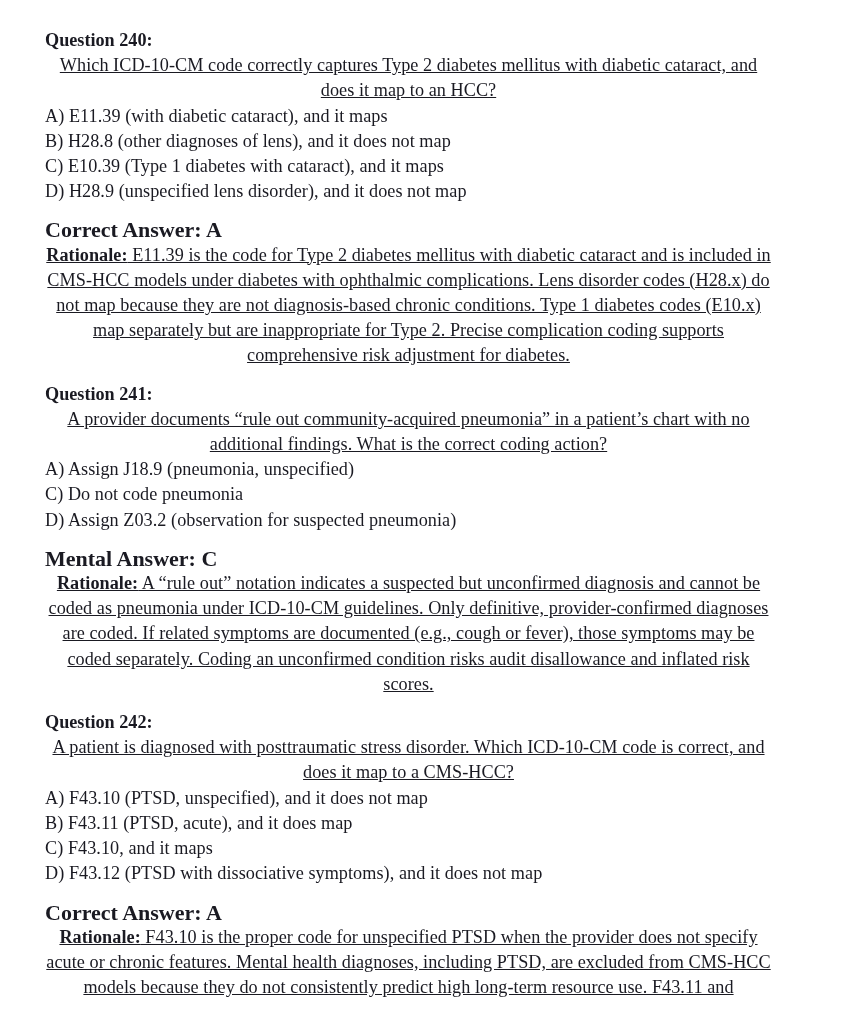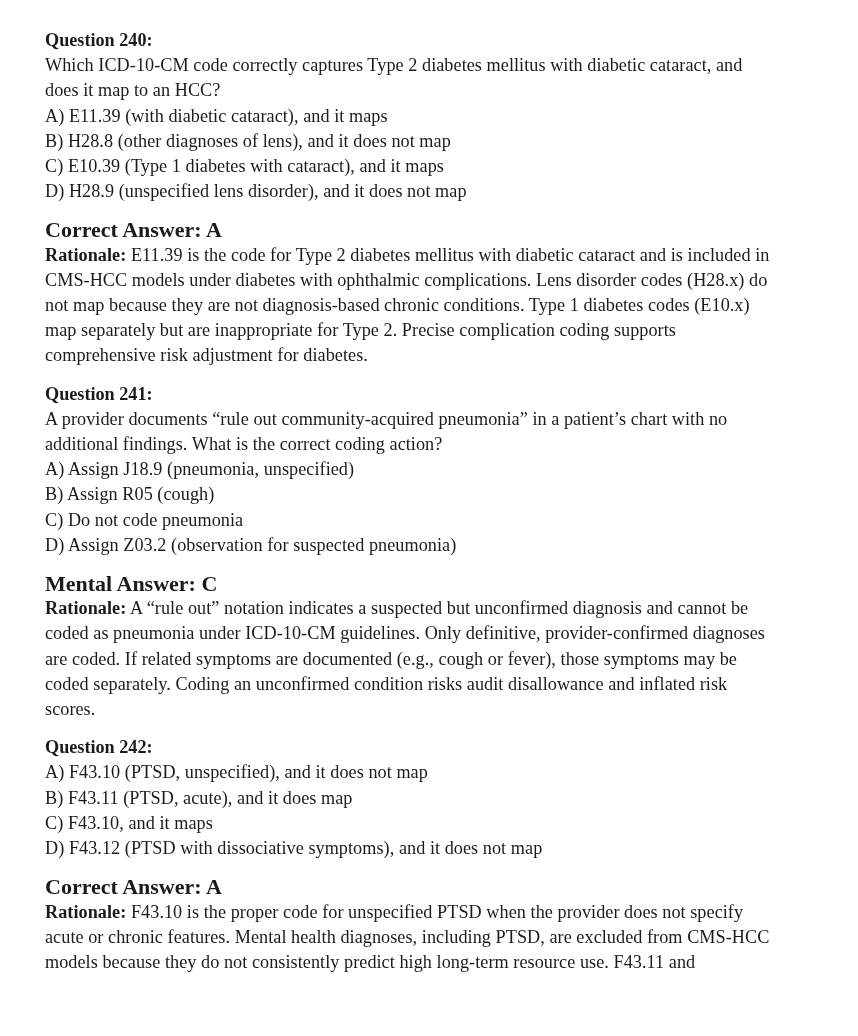--- a/index.html
+++ b/index.html
@@ -30,21 +30,22 @@
   .line {
     font-size: 18.2px;
     line-height: 25.2px;
     letter-spacing: 0.05px;
     white-space: pre-wrap;
   }
   .para {
     font-size: 18.2px;
     line-height: 25.2px;
     letter-spacing: 0.05px;
-    text-align: left;
+    text-align: center;
+    text-decoration: underline;
   }
   .q-head {
     font-weight: bold;
     font-size: 18.2px;
     line-height: 25.2px;
   }
   .ans-head {
     font-weight: bold;
     font-size: 22px;
     line-height: 25.2px;
@@ -75,33 +76,33 @@
   <div class="block">
     <div class="ans-head">Correct Answer: A</div>
     <div class="para"><span class="label">Rationale:</span><span> E11.39 is the code for Type 2 diabetes mellitus with diabetic cataract and is included in CMS-HCC models under diabetes with ophthalmic complications. Lens disorder codes (H28.x) do not map because they are not diagnosis-based chronic conditions. Type 1 diabetes codes (E10.x) map separately but are inappropriate for Type 2. Precise complication coding supports comprehensive risk adjustment for diabetes.</span></div>
   </div>
 
   <div class="block">
     <div class="q-head">Question 241:</div>
     <div class="para">A provider documents “rule out community-acquired pneumonia” in a patient’s chart with no additional findings. What is the correct coding action?</div>
     <div class="opts">
       <div class="line">A) Assign J18.9 (pneumonia, unspecified)</div>
-      <div class="line">B) Assign R05 (cough)</div>
       <div class="line">C) Do not code pneumonia</div>
       <div class="line">D) Assign Z03.2 (observation for suspected pneumonia)</div>
     </div>
   </div>
 
   <div class="block">
     <div class="ans-head">Mental Answer: C</div>
     <div class="para"><span class="label">Rationale:</span><span> A “rule out” notation indicates a suspected but unconfirmed diagnosis and cannot be coded as pneumonia under ICD-10-CM guidelines. Only definitive, provider-confirmed diagnoses are coded. If related symptoms are documented (e.g., cough or fever), those symptoms may be coded separately. Coding an unconfirmed condition risks audit disallowance and inflated risk scores.</span></div>
   </div>
 
   <div class="block">
     <div class="q-head">Question 242:</div>
+    <div class="para">A patient is diagnosed with posttraumatic stress disorder. Which ICD-10-CM code is correct, and does it map to a CMS-HCC?</div>
     <div class="opts">
       <div class="line">A) F43.10 (PTSD, unspecified), and it does not map</div>
       <div class="line">B) F43.11 (PTSD, acute), and it does map</div>
       <div class="line">C) F43.10, and it maps</div>
       <div class="line">D) F43.12 (PTSD with dissociative symptoms), and it does not map</div>
     </div>
   </div>
 
   <div class="block">
     <div class="ans-head">Correct Answer: A</div>

